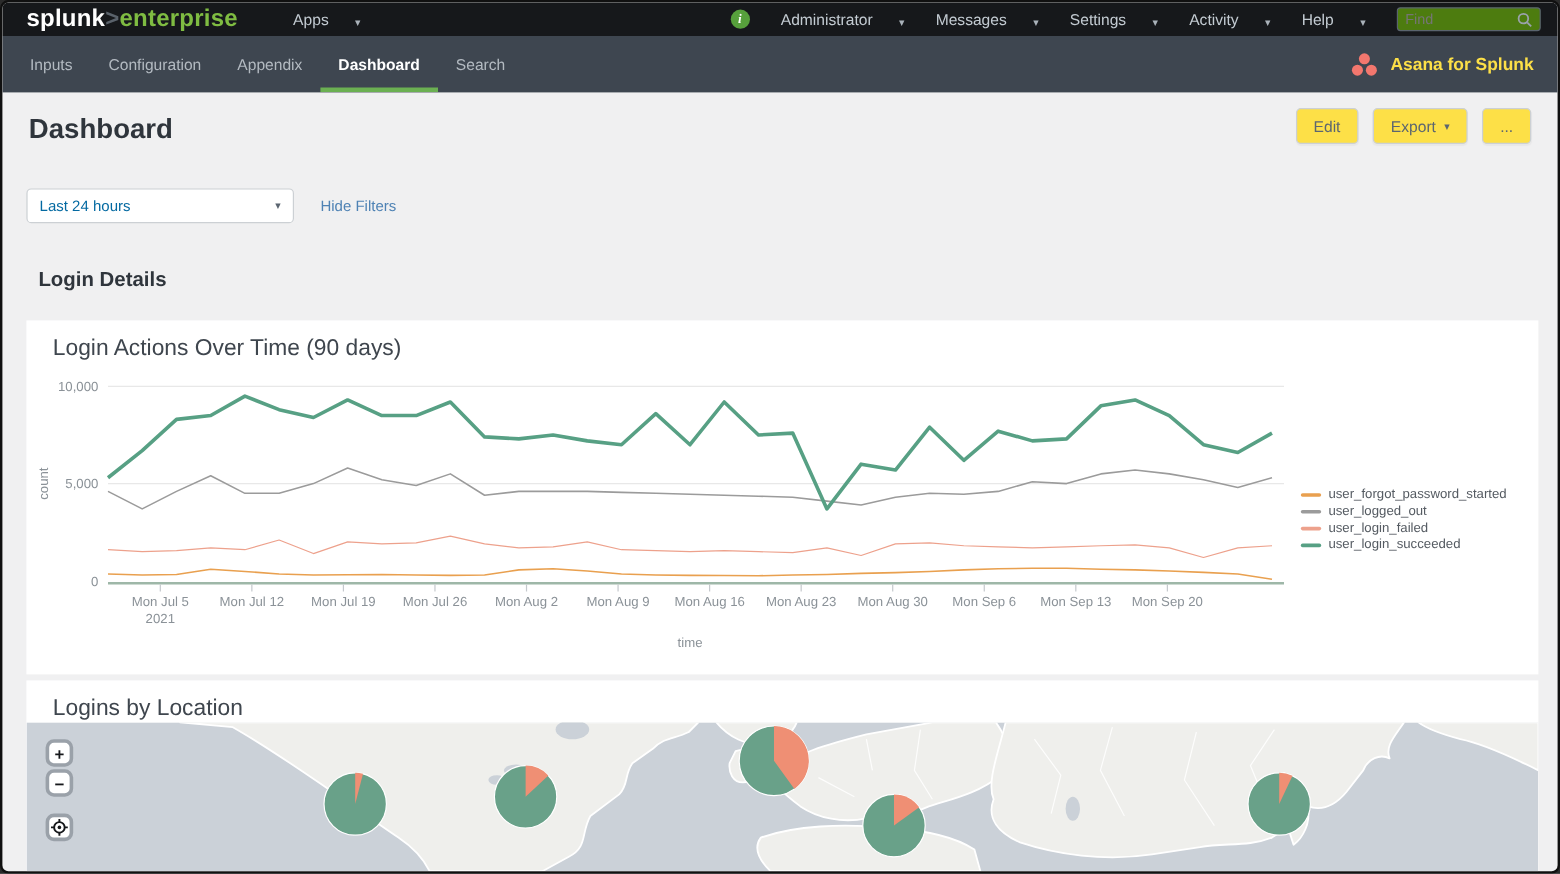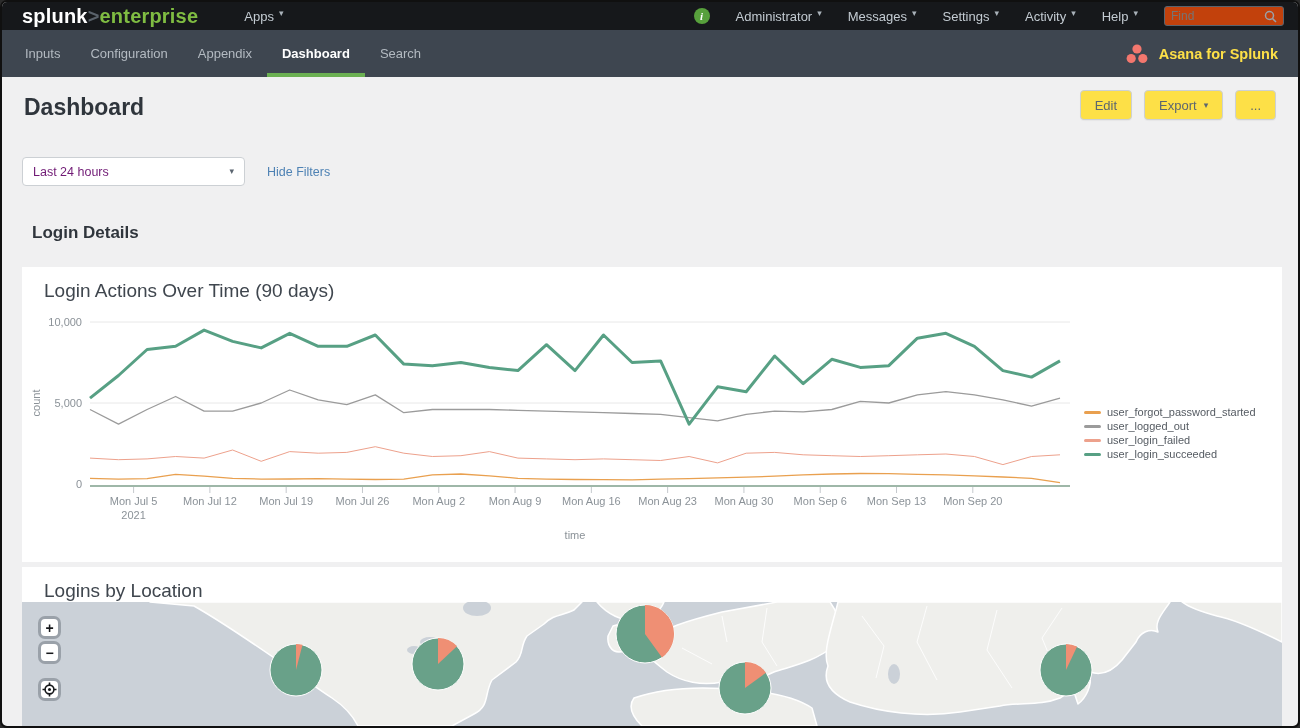--- a/index.html
+++ b/index.html
@@ -18,26 +18,26 @@
   .logo .brand { color:#ffffff; }
   .logo .sep { color:#5a626b; font-weight:bold; }
   .logo .product { color:#7fbc42; font-weight:bold; }
   .apps { margin-left:46px; cursor:pointer; display:flex; align-items:center; gap:5px; }
   .topnav-right { margin-left:auto; display:flex; align-items:center; gap:26px; }
   .info-badge {
     width:16px; height:16px; border-radius:50%; background:#57a03c; color:#fff;
     font-size:11px; font-weight:bold; display:inline-flex; align-items:center; justify-content:center;
     font-family:"Liberation Serif", serif; font-style:italic;
   }
-  .menu-item { display:flex; align-items:flex-start; gap:5px; cursor:pointer; white-space:nowrap; }
+  .menu-item { display:flex; align-items:flex-end; gap:22px; cursor:pointer; white-space:nowrap; }
   .caret { font-size:9px; line-height:1; color:#aab2ba; }
   .caret::after { content:"▾"; }
   .findbox {
     display:flex; align-items:center; width:120px; height:20px; border:1px solid #5a646e;
-    border-radius:3px; padding:0 6px; background:#c2410c;
+    border-radius:3px; padding:0 6px; background:#4d7c0f;
   }
   .findbox input {
     flex:1; min-width:0; background:transparent; border:none; outline:none;
     color:#c3cbd2; font-size:12px; font-family:"Liberation Sans", sans-serif;
   }
   .findbox svg { flex:none; }
   
   .appbar {
     position:absolute; left:0; top:28px; width:100%; height:47px; background:#3e4650;
     display:flex; align-items:stretch; padding:0 8px;
@@ -55,21 +55,21 @@
   .btn {
     height:30px; background:#fde047; border:1px solid #ccd0d4; border-radius:4px; color:#5c6670;
     font-size:13px; padding:0 14px; display:flex; align-items:center; gap:7px; cursor:pointer;
     box-shadow:0 1px 1px rgba(0,0,0,.04);
   }
   .btn .caret { color:#5c6670; }
   
   .time-range {
     position:absolute; left:20px; top:155px; width:223px; height:29px; background:#fff;
     border:1px solid #ccd0d4; border-radius:4px; display:flex; align-items:center;
-    justify-content:space-between; padding:0 10px; font-size:12.5px; color:#701a75; cursor:pointer;
+    justify-content:space-between; padding:0 10px; font-size:12.5px; color:#0369a1; cursor:pointer;
   }
   .time-range .caret { color:#5b6570; }
   .hide-filters { position:absolute; left:265px; top:163px; font-size:12.5px; color:#4e82b4; cursor:pointer; }
   .section-title { position:absolute; left:30px; top:221px; font-size:17px; font-weight:bold; color:#2f353c; }
   
   .chart-panel { position:absolute; left:20px; top:265px; width:1260px; height:295px; background:#fff; }
   .panel-title { position:absolute; left:22px; top:13px; font-size:19px; color:#3f464e; }
   .chart-svg { position:absolute; left:0; top:0; width:1260px; height:295px; }
   .legend { position:absolute; left:1062px; top:139px; display:flex; flex-direction:column; gap:1px; }
   .legend-item { display:flex; align-items:center; gap:6px; font-size:11px; color:#555b62; line-height:13px; cursor:pointer; white-space:nowrap; }

